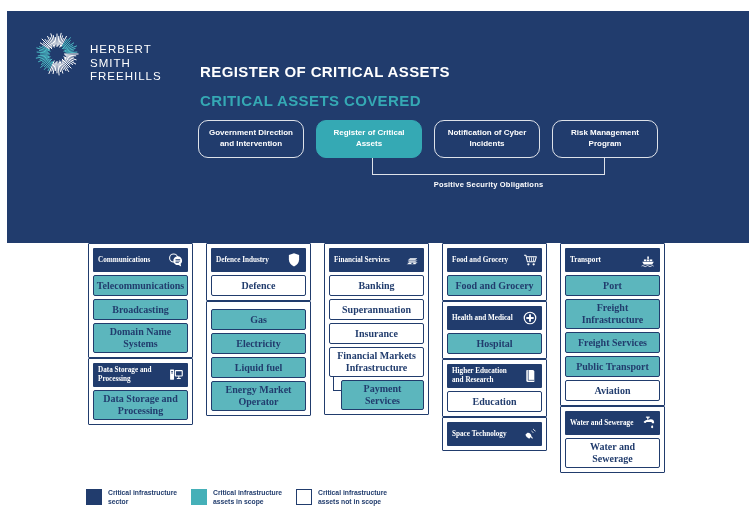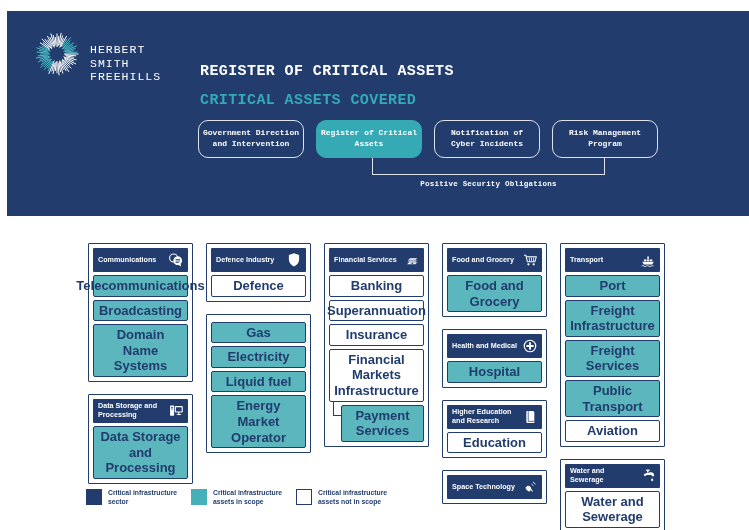--- a/index.html
+++ b/index.html
@@ -7,21 +7,21 @@
     --teal:#35a9b4;
     --teal-light:#5cb6bd;
   }
   *{box-sizing:border-box;}
   html,body{margin:0;padding:0;}
   body{
     width:749px;height:530px;position:relative;overflow:hidden;
     background:#fff;font-family:"Liberation Sans","DejaVu Sans",sans-serif;
   }
   
-  .band{position:absolute;left:7px;top:11px;right:0;height:205px;background:var(--navy);font-family:Liberation Mono, monospace;}
+  .band{position:absolute;left:7px;top:11px;right:0;height:232px;background:var(--navy);}
   .logo{position:absolute;left:26px;top:19px;display:flex;align-items:flex-start;}
   .logo-star svg{display:block;}
   .brand-text{margin-left:9px;margin-top:13px;color:#fff;font-size:11.5px;
     letter-spacing:1px;line-height:1.18;font-weight:normal;}
   .titles{position:absolute;left:193px;top:52px;}
   .title{font-size:15px;font-weight:bold;color:#fff;letter-spacing:.4px;}
   .subtitle{font-size:15px;font-weight:bold;color:var(--teal);letter-spacing:.4px;margin-top:12px;}
   .nav-row{position:absolute;left:191px;top:109px;display:flex;gap:12px;}
   .nav-btn{width:106px;height:38px;border:1px solid rgba(255,255,255,.85);
     color:#fff;font-size:8px;font-weight:bold;display:flex;align-items:center;
@@ -30,29 +30,29 @@
   .nav-btn.active{background:var(--teal);border-color:var(--teal);}
   .bracket{position:absolute;left:365px;top:147px;width:233px;height:17px;
     border-left:1px solid rgba(255,255,255,.85);
     border-right:1px solid rgba(255,255,255,.85);
     border-bottom:1px solid rgba(255,255,255,.85);}
   .bracket-label{position:absolute;left:365px;top:169px;width:233px;text-align:center;
     color:#fff;font-weight:bold;font-size:7.5px;letter-spacing:.2px;}
   
   .columns{position:absolute;left:88px;top:243px;display:flex;gap:13px;align-items:flex-start;}
   .col{width:105px;display:flex;flex-direction:column;}
-  .group{border:1.5px solid var(--navy);background:#fff;padding:4px;margin-bottom:12px;border-radius:1px;}
+  .group{border:1.5px solid var(--navy);background:#fff;padding:4px;border-radius:1px;font-family:Liberation Serif, serif;}
   .group-head{background:var(--navy);color:#fff;min-height:24px;display:flex;align-items:center;
     justify-content:space-between;padding:2px 4px 2px 5px;font-size:7.2px;font-weight:bold;
     line-height:1.2;border-radius:1px;}
   .group-title{max-width:68px;}
   .group-icon{flex:0 0 auto;margin-left:2px;}
   .group-icon svg{width:16px;height:16px;display:block;}
   .asset{min-height:21px;margin-top:3px;display:flex;align-items:center;justify-content:center;
-    text-align:center;font-size:13px;font-weight:bold;color:var(--navy);
+    text-align:center;font-size:10px;font-weight:bold;color:var(--navy);
     border:1px solid var(--navy);border-radius:2px;padding:2px 4px;line-height:1.2;}
   .asset.in{background:var(--teal-light);}
   .asset.out{background:#fff;}
   .asset-wrap{position:relative;margin-top:3px;}
   .asset-wrap .asset{margin-top:0;}
   .asset-wrap.indent{margin-left:12px;}
   .connector{position:absolute;left:-8px;top:-4px;width:8px;height:15px;
     border-left:1.5px solid var(--navy);border-bottom:1.5px solid var(--navy);}
   
   .legend{position:absolute;left:86px;top:489px;display:flex;}

